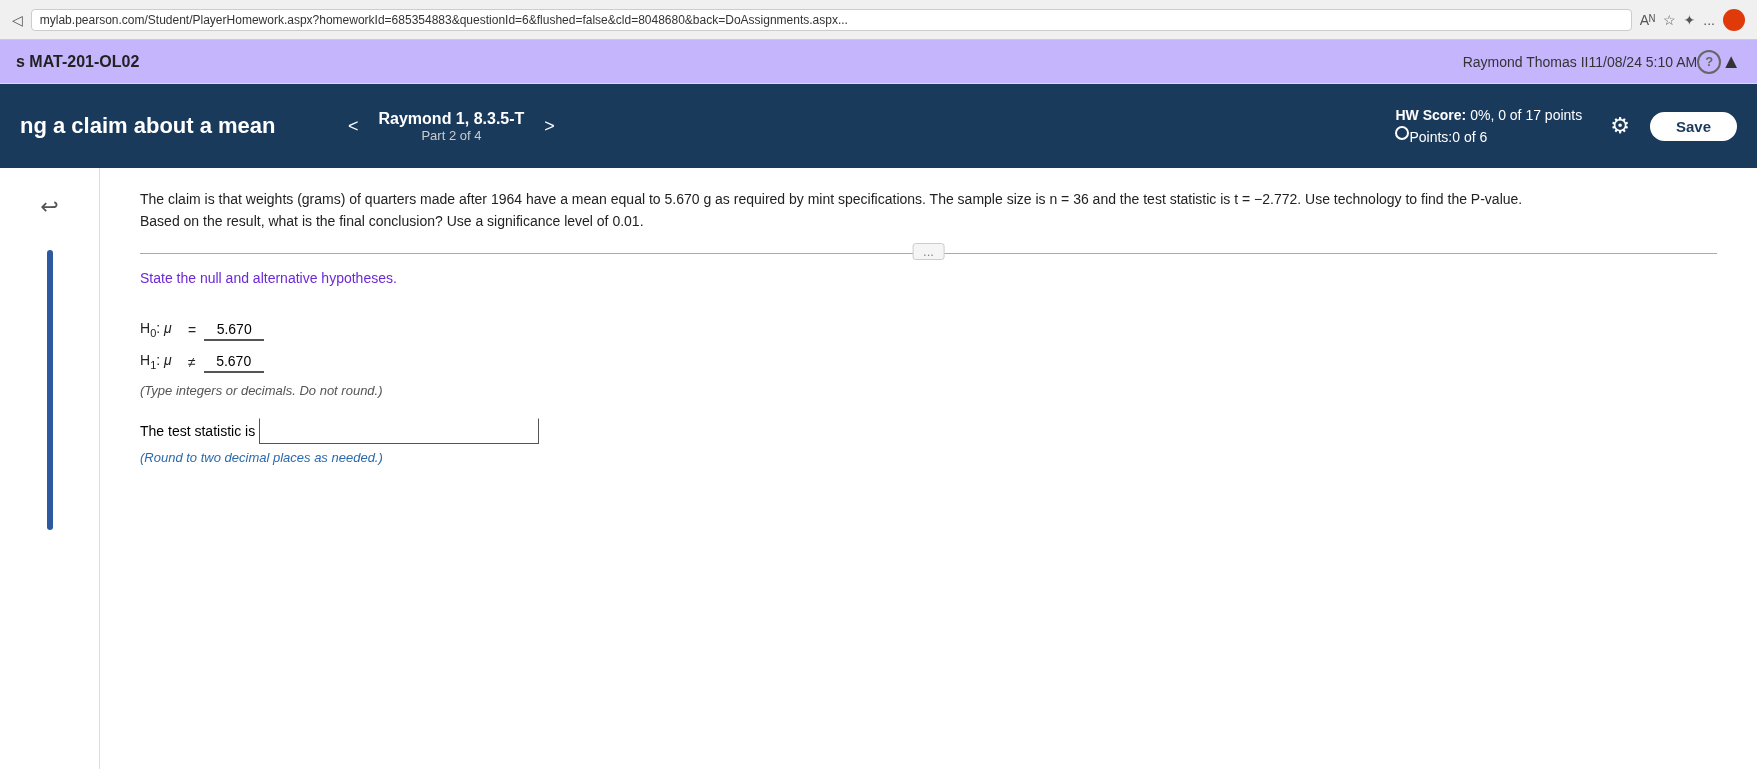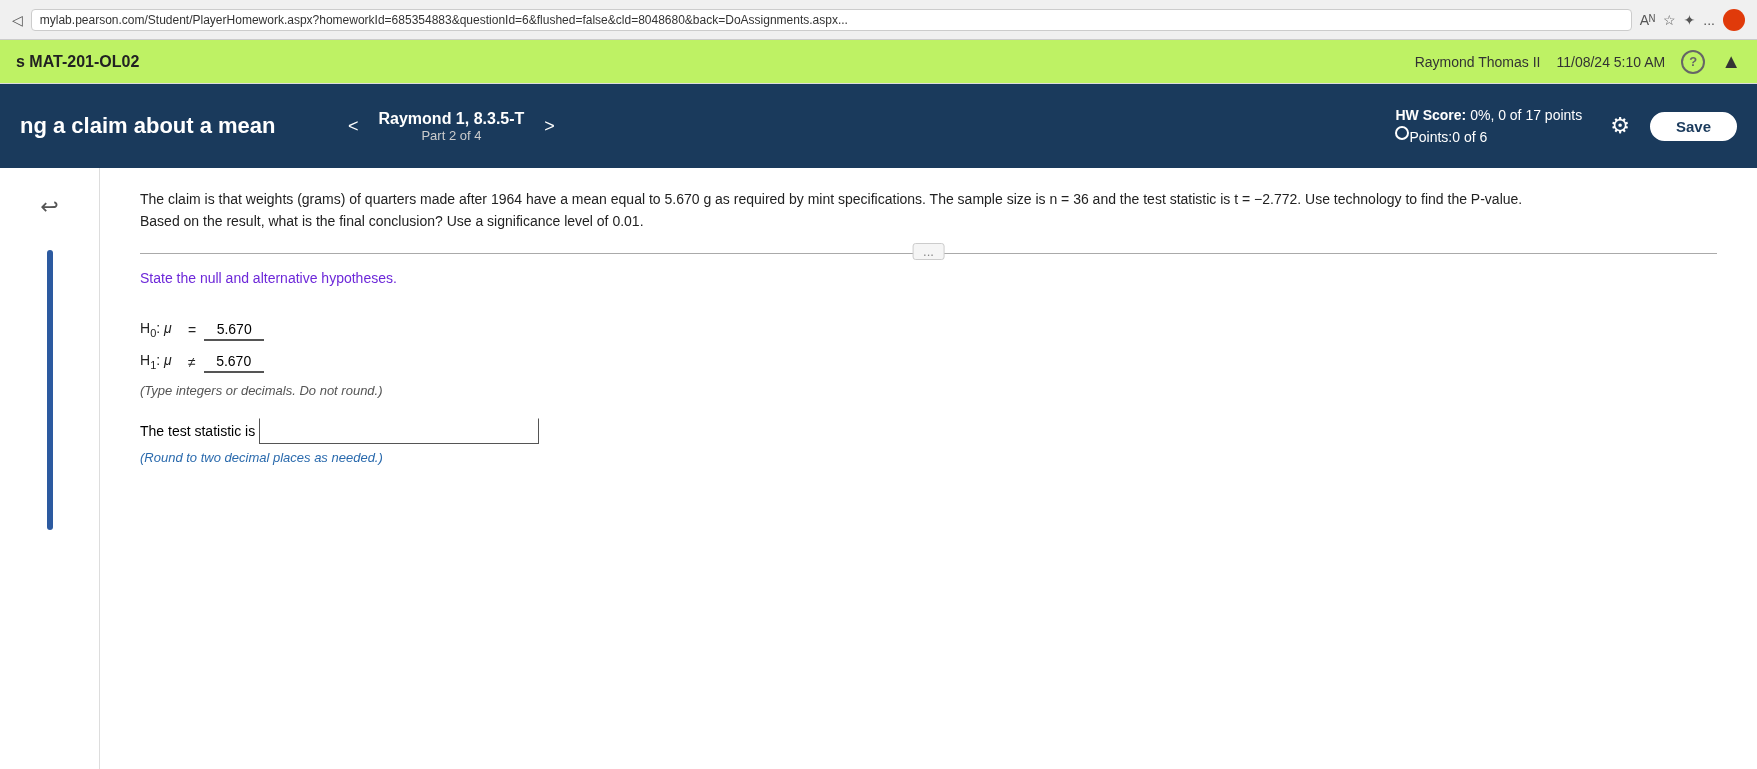--- a/index.html
+++ b/index.html
@@ -28,37 +28,36 @@
     .browser-icons {
       display: flex;
       align-items: center;
       gap: 8px;
       font-size: 14px;
       color: #555;
     }
 
     
     .top-nav {
-      background: #bef264;
+      background: #c4b5fd;
       border-bottom: 1px solid #ddd;
       padding: 6px 16px;
       display: flex;
       align-items: center;
       justify-content: space-between;
       height: 44px;
     }
     .course-title {
       font-size: 16px;
       font-weight: bold;
       color: #222;
     }
     .user-info {
       display: flex;
       align-items: center;
-      gap: 16px;
       font-size: 14px;
       color: #333;
     }
 
     
     .question-header {
       background: #1a3a5c;
       color: #fff;
       display: flex;
       align-items: center;

